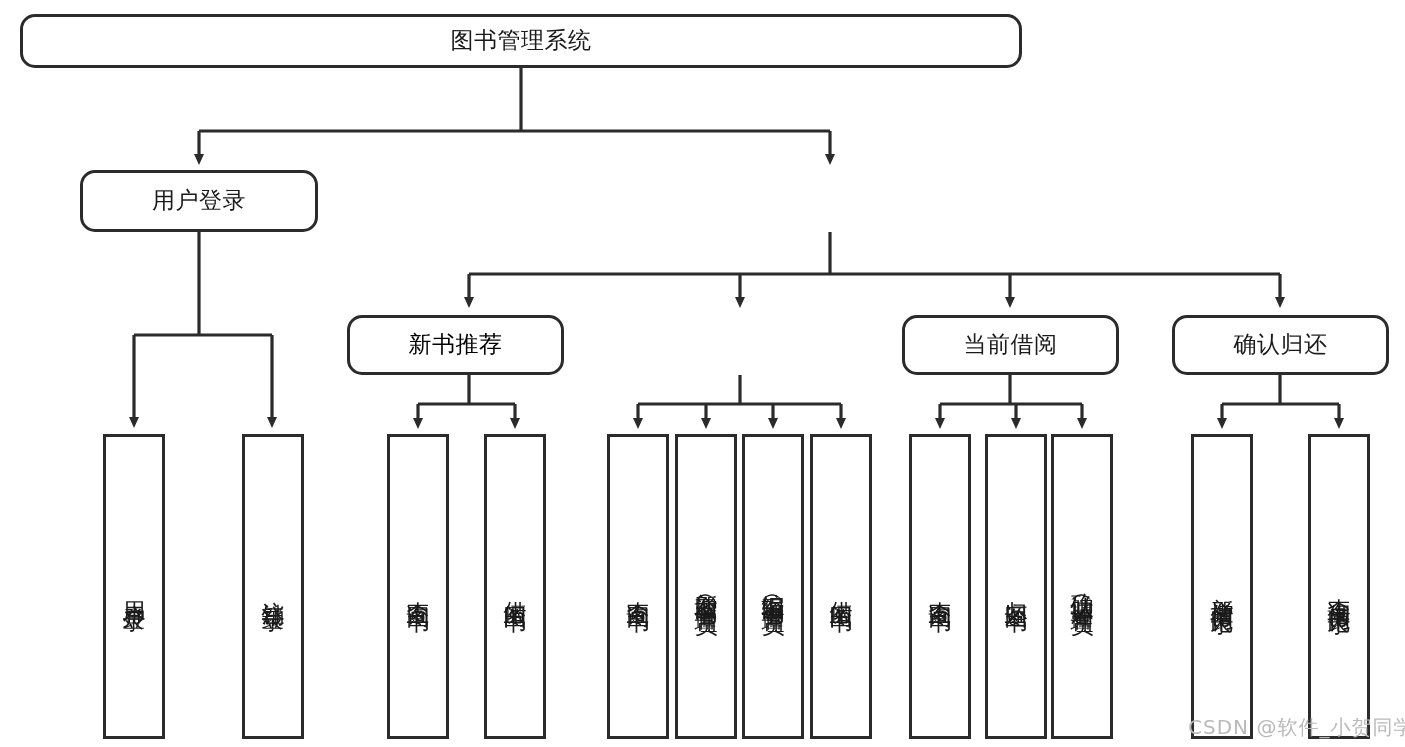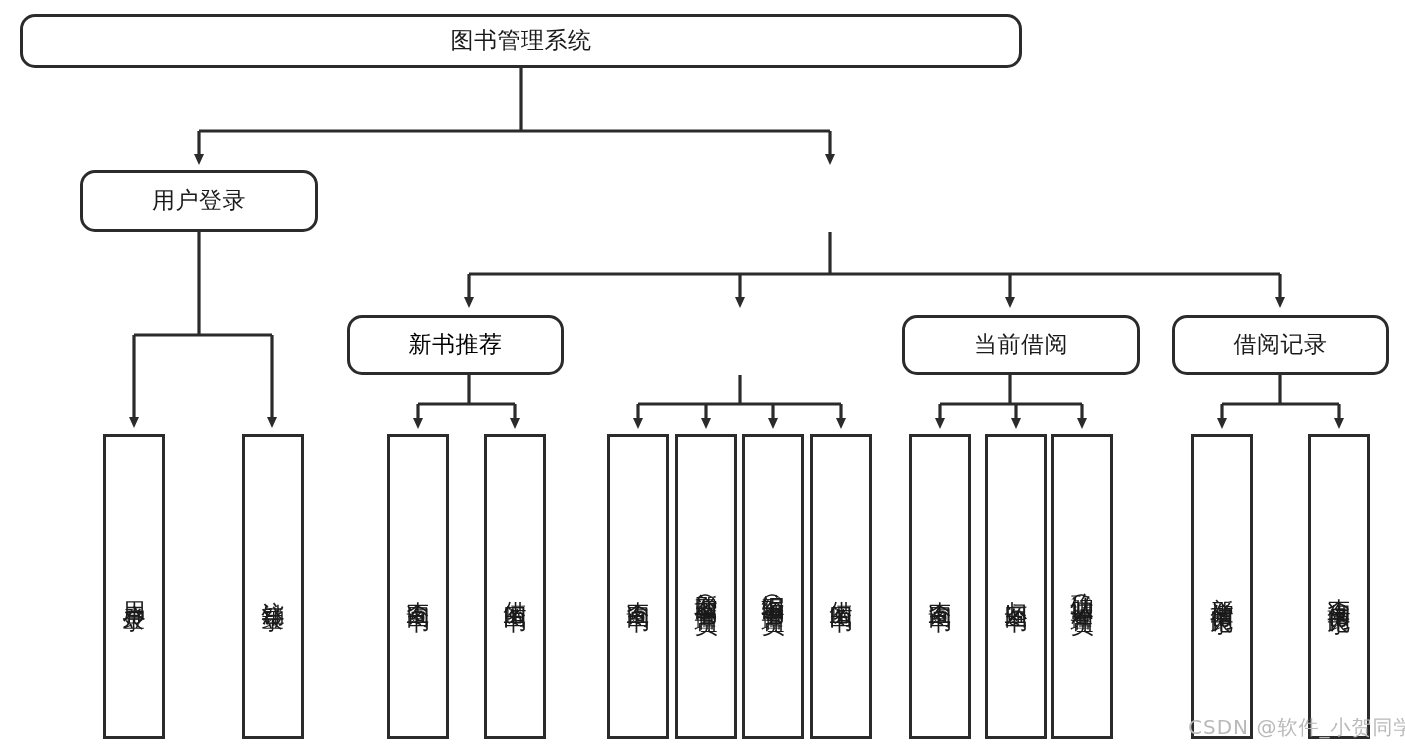--- a/index.html
+++ b/index.html
@@ -120,25 +120,25 @@
     <span>图书管理系统</span>
   </div>
 
   <div class="node horiz" style="left: 80px; top: 170px; width: 238px; height: 62px; border-color: rgb(43, 43, 43); background: rgb(255, 255, 255); color: rgb(26, 26, 26);">
     <span>用户登录</span>
   </div>
 
   <div class="node horiz" style="left: 347px; top: 315px; width: 217px; height: 60px; border-color: rgb(43, 43, 43); background: rgb(255, 255, 255); color: #000000;">
     <span>新书推荐</span>
   </div>
-  <div class="node horiz" style="left: 902px; top: 315px; width: 238px; height: 60px; border-color: rgb(43, 43, 43); background: rgb(255, 255, 255); color: rgb(26, 26, 26);">
+  <div class="node horiz" style="left: 902px; top: 315px; width: 217px; height: 60px; border-color: rgb(43, 43, 43); background: rgb(255, 255, 255); color: rgb(26, 26, 26);">
     <span>当前借阅</span>
   </div>
   <div class="node horiz" style="left: 1172px; top: 315px; width: 217px; height: 60px; border-color: rgb(43, 43, 43); background: rgb(255, 255, 255); color: rgb(26, 26, 26);">
-    <span>借阅记录</span>
+    <span>确认归还</span>
   </div>
 
   <div class="node vert" style="left: 103px; top: 434px; width: 62px; height: 305px; border-color: rgb(43, 43, 43); background: rgb(255, 255, 255); color: rgb(26, 26, 26);">
     <span class="vtext">用户登录</span>
   </div>
   <div class="node vert" style="left: 242px; top: 434px; width: 62px; height: 305px; border-color: rgb(43, 43, 43); background: rgb(255, 255, 255); color: rgb(26, 26, 26);">
     <span class="vtext">注销登录</span>
   </div>
   <div class="node vert" style="left: 387px; top: 434px; width: 62px; height: 305px; border-color: rgb(43, 43, 43); background: rgb(255, 255, 255); color: rgb(26, 26, 26);">
     <span class="vtext">查询图书</span>

